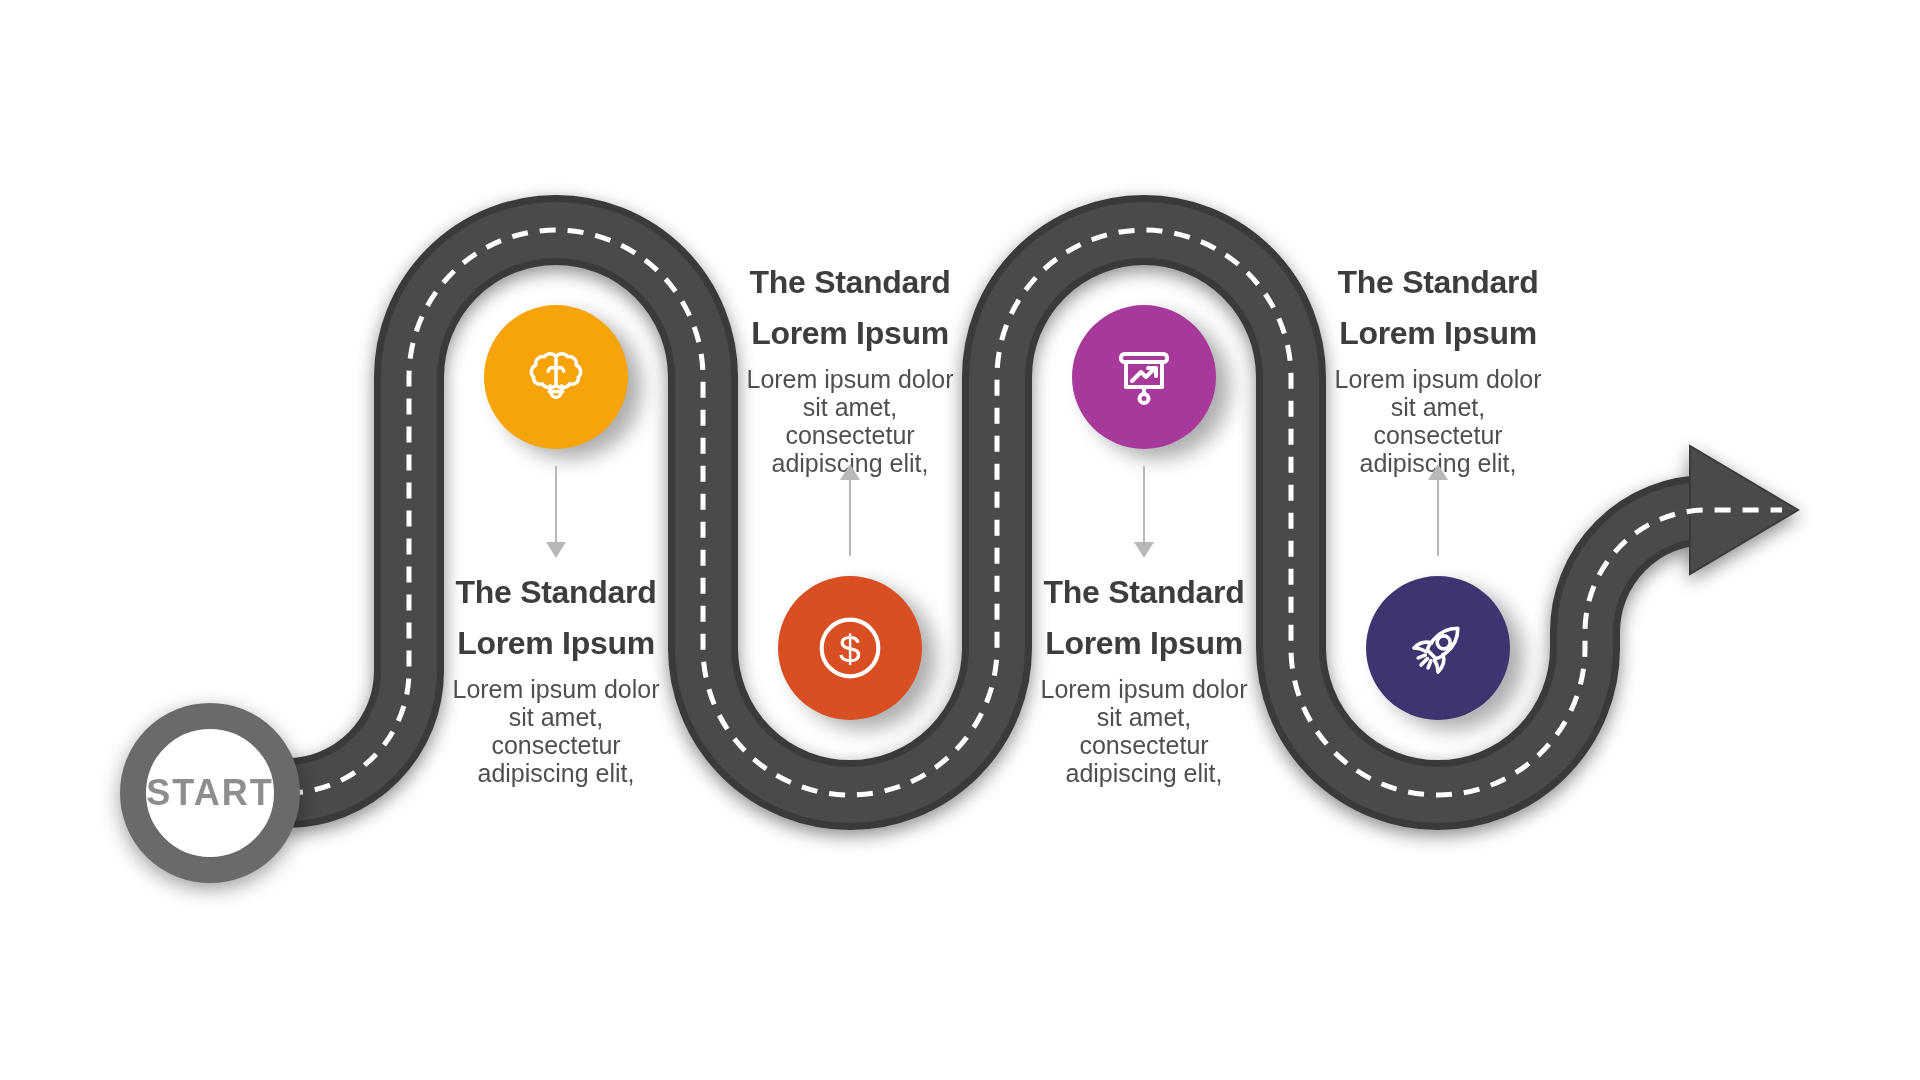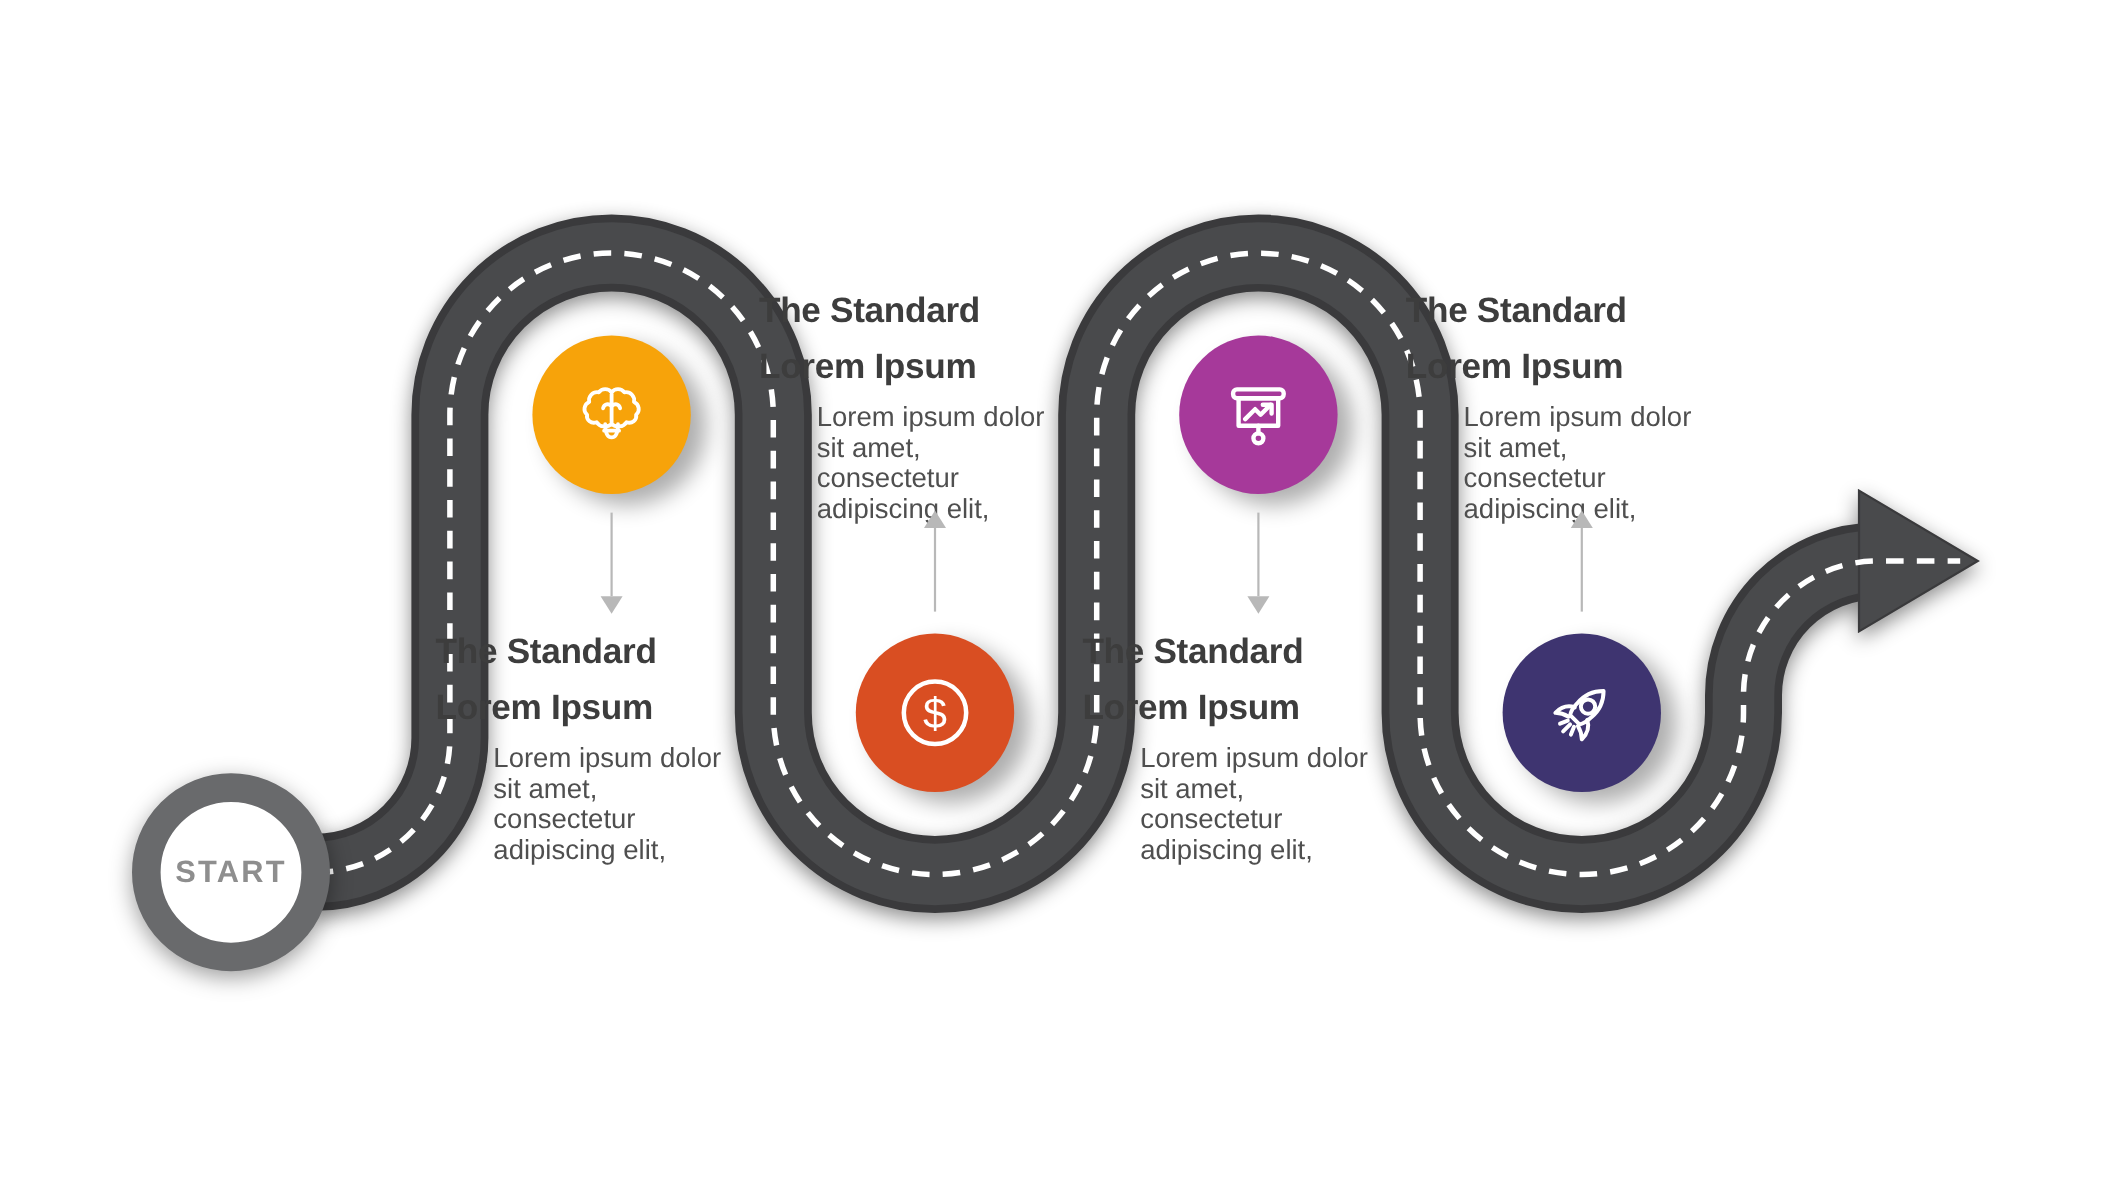--- a/index.html
+++ b/index.html
@@ -1,35 +1,35 @@
 <!DOCTYPE html>
 <html><head>
 <meta charset="utf-8">
 <style>
   html,body{margin:0;padding:0;background:#ffffff;}
   .canvas{position:relative;width:1920px;height:1080px;overflow:hidden;background:#ffffff;
           font-family:"Liberation Sans", sans-serif;}
   .road-svg{position:absolute;left:0;top:0;}
   .road-group{filter:drop-shadow(0 6px 9px rgba(0,0,0,0.45));}
   .ring-group{filter:drop-shadow(0 6px 10px rgba(0,0,0,0.38));}
-  .start-label{position:absolute;transform:translate(-50%,-50%);font-size:28px;font-weight:bold;
+  .start-label{position:absolute;transform:translate(-50%,-50%);font-size:36px;font-weight:bold;
                letter-spacing:2px;color:#8E8E8E;}
   .milestone{position:absolute;width:144px;height:144px;border-radius:50%;
              display:flex;align-items:center;justify-content:center;
              box-shadow:14px 10px 20px rgba(0,0,0,0.32);}
   .milestone svg{display:block;}
   .connector{position:absolute;width:20px;height:92px;transform:translateX(-50%);}
   .connector .line{position:absolute;left:9px;width:2px;}
   .connector.down .line{top:0;height:76px;}
   .connector.up .line{bottom:0;height:76px;}
   .connector .head{position:absolute;left:0;width:0;height:0;
                    border-left:10px solid transparent;border-right:10px solid transparent;}
   .connector.down .head{bottom:0;border-top:16px solid #B8B8B8;}
   .connector.up .head{top:0;border-bottom:16px solid #B8B8B8;}
-  .text-block{position:absolute;width:320px;transform:translateX(-50%);}
+  .text-block{position:absolute;width:320px;transform:translateX(-50%);text-align:center;}
   .tb-heading{font-size:32px;font-weight:bold;line-height:51px;letter-spacing:-0.3px;}
   .tb-heading span{display:block;}
   .tb-desc{margin:6px auto 0;width:215px;font-size:25px;line-height:28px;}
 </style>
 </head>
 <body>
 
 <div class="canvas">
 
   <svg class="road-svg" width="1920" height="1080" viewBox="0 0 1920 1080">

